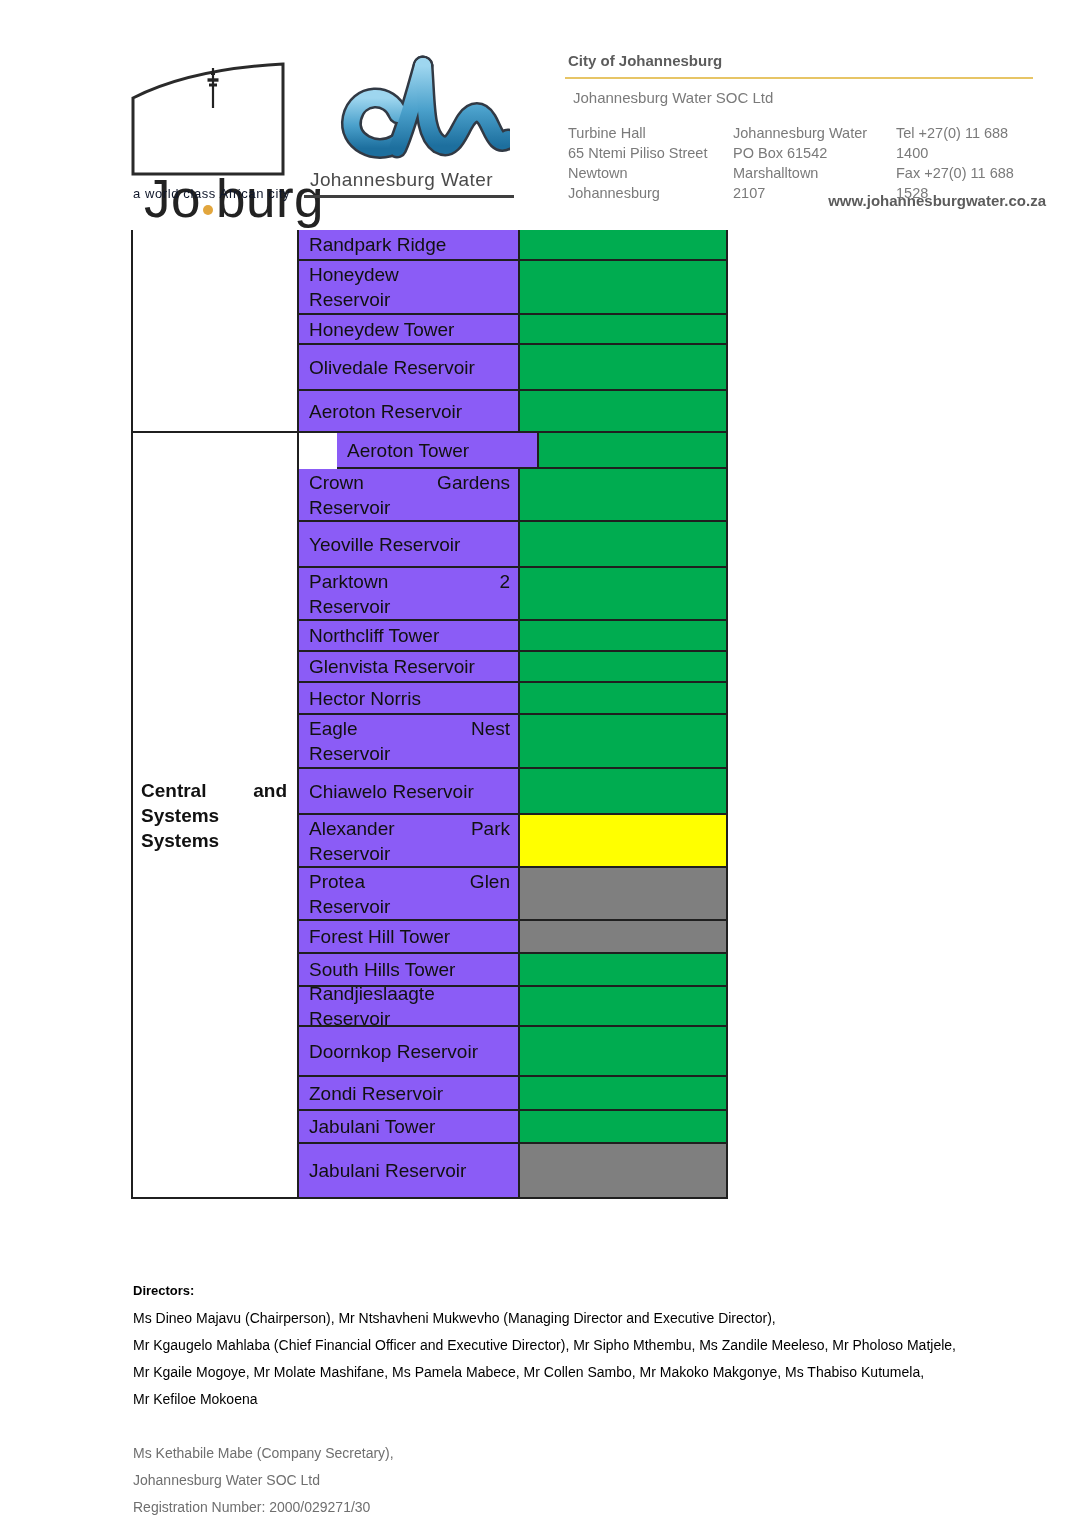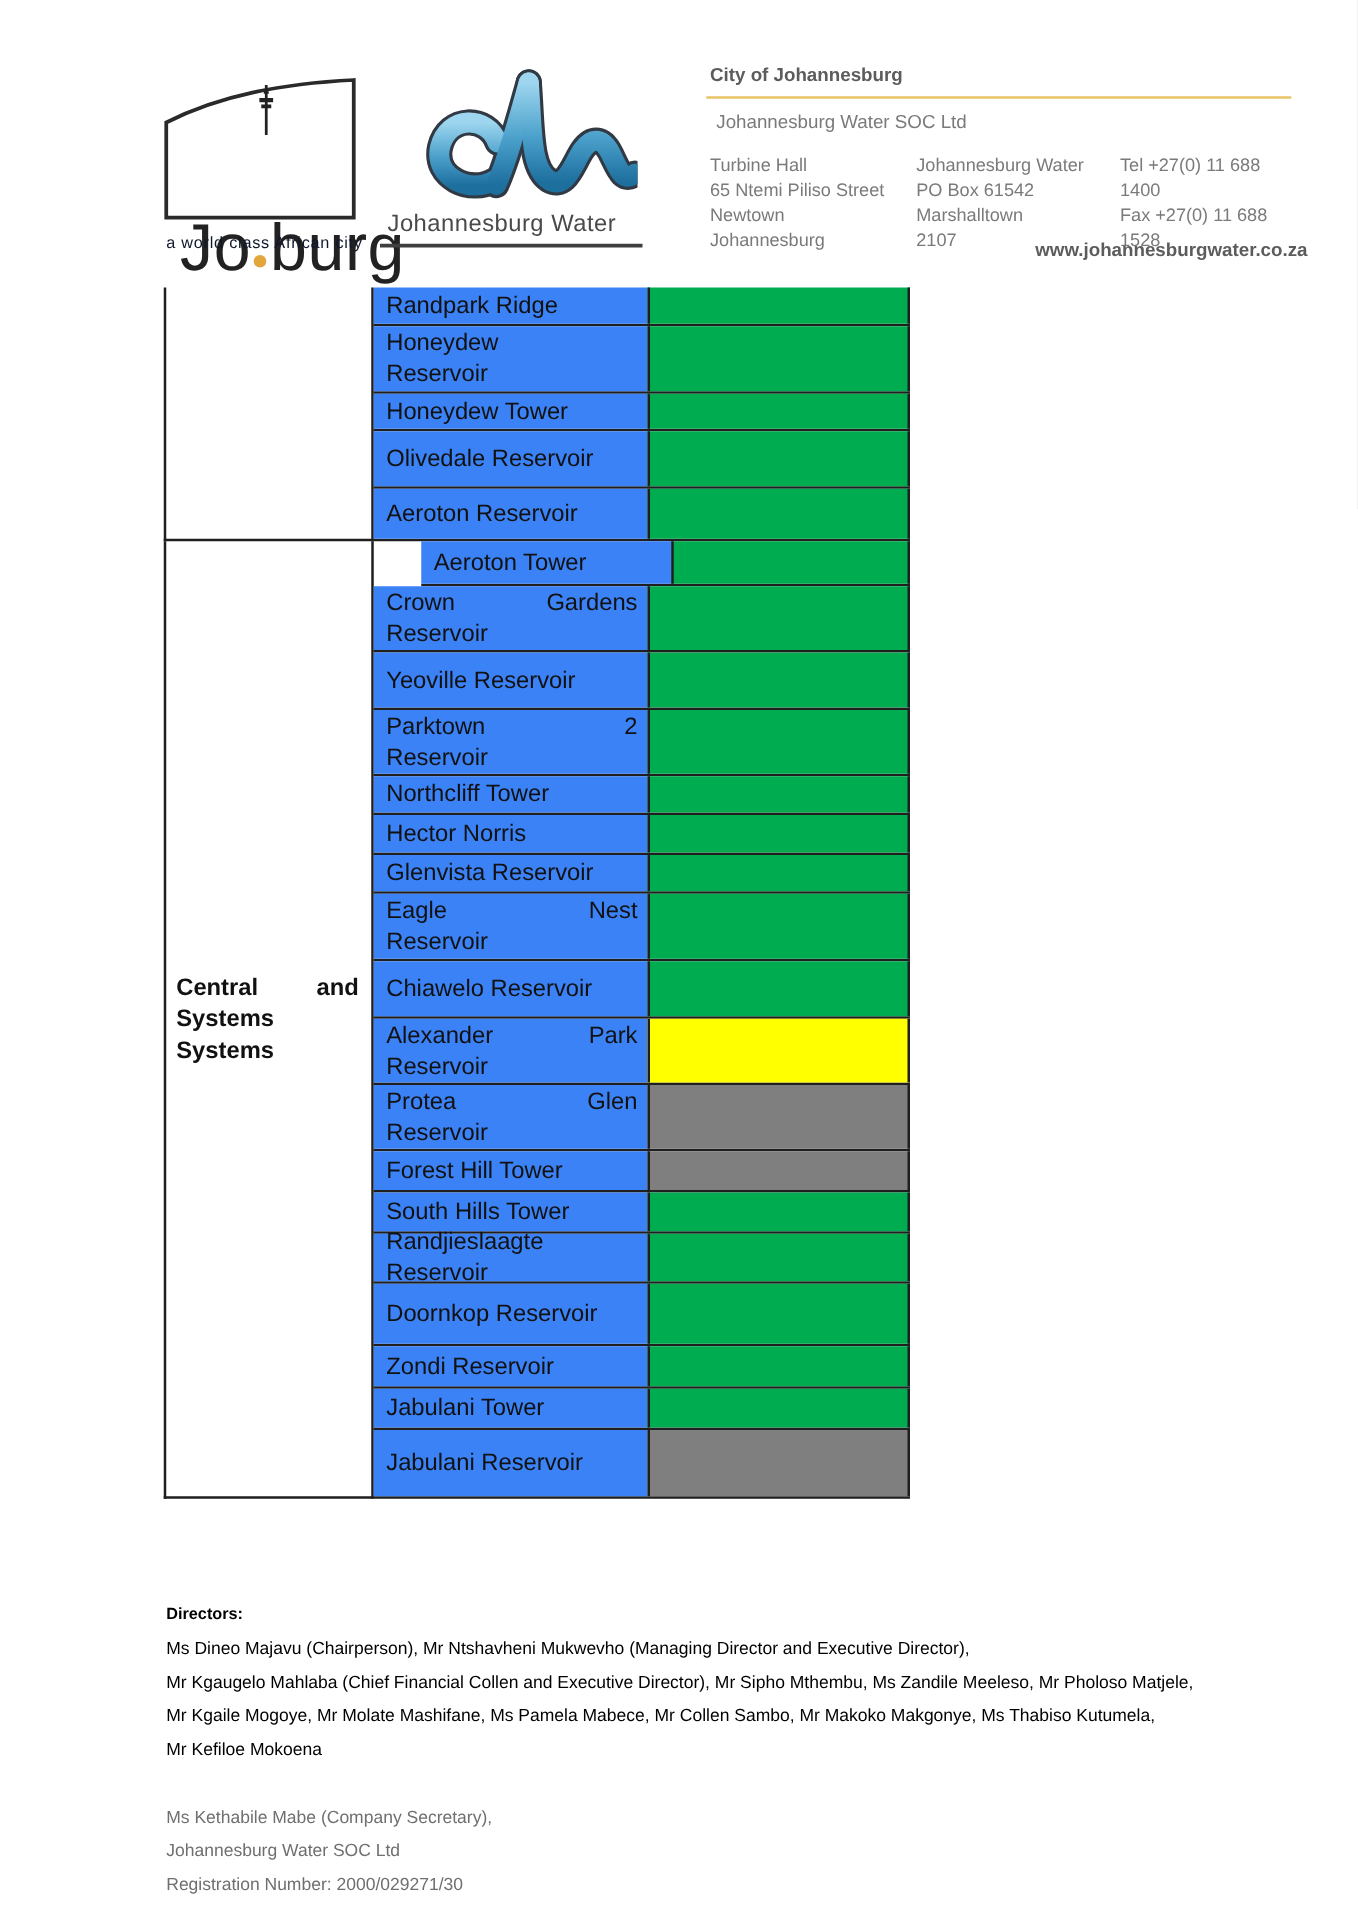--- a/index.html
+++ b/index.html
@@ -42,21 +42,21 @@
   .tsection { display:flex; }
   .group-cell {
     width:168px; border-left:2px solid #1f1f1f; border-right:2px solid #1f1f1f;
     border-bottom:2px solid #1f1f1f;
     display:flex; flex-direction:column; justify-content:center; padding:0 10px 0 8px;
     font-size:19px; font-weight:bold; line-height:25px;
   }
   .rows { width:429px; }
   .row { display:flex; border-bottom:2px solid #1f1f1f; }
   .name-cell {
-    width:219px; padding:2px 8px 2px 10px; background:#3b82f6;
+    width:219px; padding:2px 8px 2px 10px; background:#8b5cf6;
     display:flex; flex-direction:column; justify-content:center;
     font-size:19px; line-height:25px;
   }
   .status-cell { width:210px; border-left:2px solid #1f1f1f; border-right:2px solid #1f1f1f; }
   .jline { text-align:justify; text-align-last:justify; }
   .line  { text-align:left; }
 
   
   .footer { position:absolute; left:133px; top:1283px; width:830px; color:#000000; font-size:14px; }
   .dir-label { font-size:13px; font-weight:bold; margin-bottom:7px; }
@@ -206,29 +206,29 @@
               <div class="line">Reservoir</div>
             </div>
             <div class="status-cell" style="background: rgb(0, 172, 80);"></div>
           </div>
           <div class="row" style="height: 31px;">
             <div class="name-cell">
               <div class="line">Northcliff Tower</div>
             </div>
             <div class="status-cell" style="background: rgb(0, 172, 80);"></div>
           </div>
+          <div class="row" style="height: 31px;">
+            <div class="name-cell">
+              <div class="line">Glenvista Reservoir</div>
+            </div>
+            <div class="status-cell" style="background: rgb(0, 172, 80);"></div>
+          </div>
           <div class="row" style="height: 32px;">
             <div class="name-cell">
               <div class="line">Hector Norris</div>
-            </div>
-            <div class="status-cell" style="background: rgb(0, 172, 80);"></div>
-          </div>
-          <div class="row" style="height: 31px;">
-            <div class="name-cell">
-              <div class="line">Glenvista Reservoir</div>
             </div>
             <div class="status-cell" style="background: rgb(0, 172, 80);"></div>
           </div>
           <div class="row" style="height: 54px;">
             <div class="name-cell">
               <div class="jline">Eagle Nest</div>
               <div class="line">Reservoir</div>
             </div>
             <div class="status-cell" style="background: rgb(0, 172, 80);"></div>
           </div>
@@ -295,21 +295,21 @@
             </div>
             <div class="status-cell" style="background: rgb(127, 127, 127);"></div>
           </div>
         </div>
     </div>
   </div>
 
   <div class="footer">
     <div class="dir-label">Directors:</div>
     <div class="dir-line">Ms Dineo Majavu (Chairperson), Mr Ntshavheni Mukwevho (Managing Director and Executive Director),</div>
-    <div class="dir-line">Mr Kgaugelo Mahlaba (Chief Financial Collen and Executive Director), Mr Sipho Mthembu, Ms Zandile Meeleso, Mr Pholoso Matjele,</div>
+    <div class="dir-line">Mr Kgaugelo Mahlaba (Chief Financial Officer and Executive Director), Mr Sipho Mthembu, Ms Zandile Meeleso, Mr Pholoso Matjele,</div>
     <div class="dir-line">Mr Kgaile Mogoye, Mr Molate Mashifane, Ms Pamela Mabece, Mr Collen Sambo, Mr Makoko Makgonye, Ms Thabiso Kutumela,</div>
     <div class="dir-line">Mr Kefiloe Mokoena</div>
   </div>
   <div class="footer2">
     <div>Ms Kethabile Mabe (Company Secretary),</div>
     <div>Johannesburg Water SOC Ltd</div>
     <div>Registration Number: 2000/029271/30</div>
   </div>
 
 </div>

